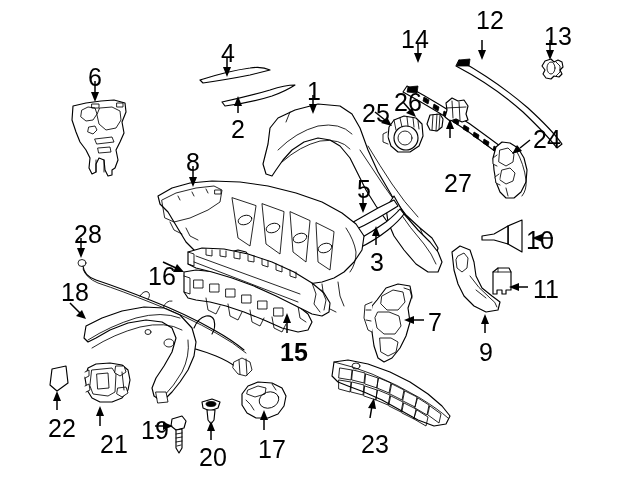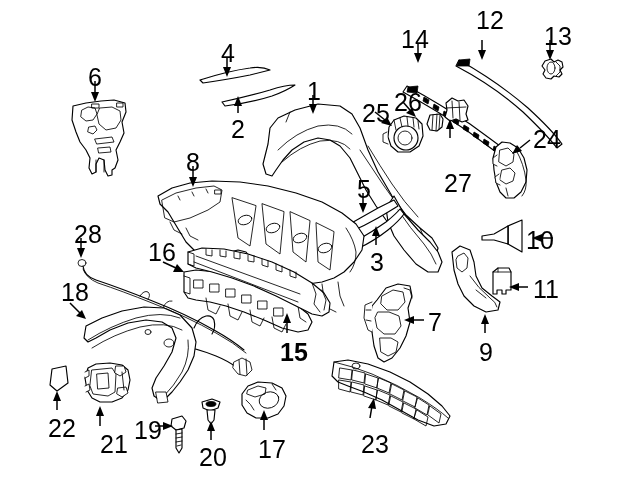--- a/index.html
+++ b/index.html
@@ -462,24 +462,24 @@
   <div class="callout" style="left:88px;  top:65px;">6</div>
   <div class="callout" style="left:428px; top:310px;">7</div>
   <div class="callout" style="left:186px; top:150px;">8</div>
   <div class="callout" style="left:479px; top:340px;">9</div>
   <div class="callout" style="left:526px; top:228px;">10</div>
   <div class="callout" style="left:533px; top:277px;">11</div>
   <div class="callout" style="left:476px; top:8px;">12</div>
   <div class="callout" style="left:544px; top:24px;">13</div>
   <div class="callout" style="left:401px; top:27px;">14</div>
   <div class="callout" style="left:280px; top:340px;font-weight:bold;">15</div>
-  <div class="callout" style="left:148px; top:240px;">16</div>
+  <div class="callout" style="left:148px; top:264px;">16</div>
   <div class="callout" style="left:258px; top:437px;">17</div>
   <div class="callout" style="left:61px;  top:280px;">18</div>
-  <div class="callout" style="left:134px; top:418px;">19</div>
+  <div class="callout" style="left:141px; top:418px;">19</div>
   <div class="callout" style="left:199px; top:445px;">20</div>
   <div class="callout" style="left:100px;  top:432px;text-align:center;">21</div>
   <div class="callout" style="left:48px;  top:416px;">22</div>
   <div class="callout" style="left:361px; top:424px;margin-top:8px;">23</div>
   <div class="callout" style="left:533px; top:127px;">24</div>
   <div class="callout" style="left:362px; top:101px;">25</div>
   <div class="callout" style="left:394px; top:90px;">26</div>
   <div class="callout" style="left:444px; top:143px;margin-top:28px;">27</div>
   <div class="callout" style="left:74px;  top:222px;">28</div>
 

